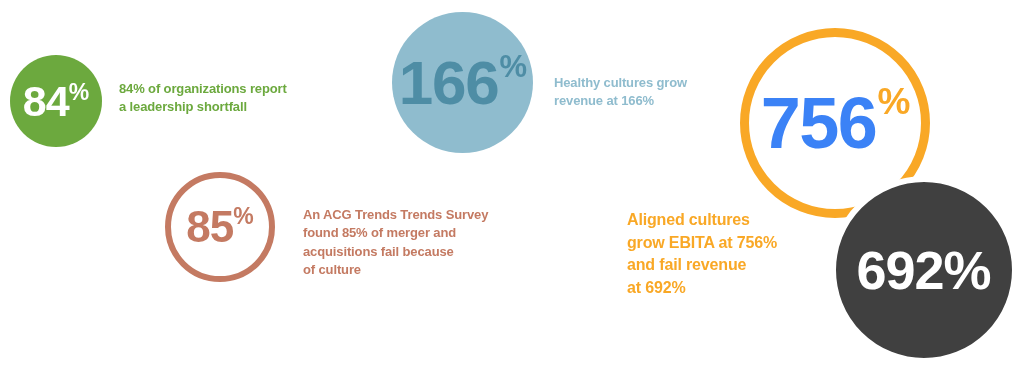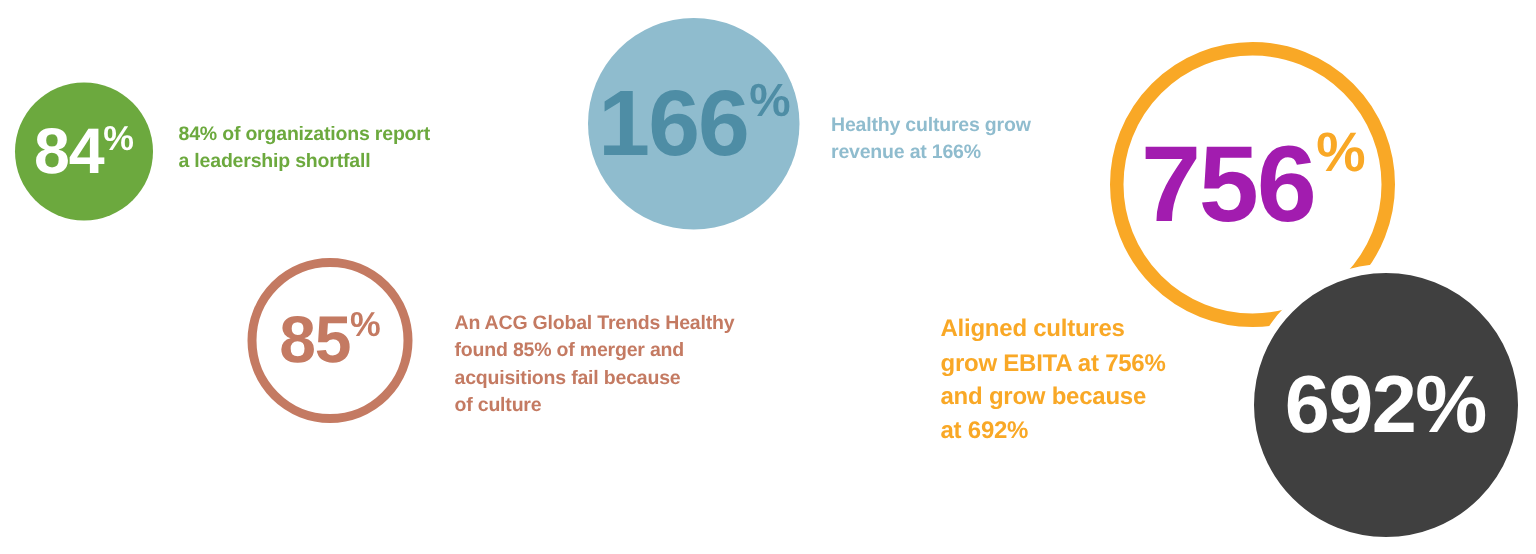--- a/index.html
+++ b/index.html
@@ -107,21 +107,21 @@
     left: 740px;
     top: 28px;
     width: 190px;
     height: 190px;
     background: transparent;
     border: 9px solid #f9a826;
     z-index: 1;
   }
   #circle-756 .num {
     font-size: 72px;
-    color: #a21caf;
+    color: #3b82f6;
   }
   #circle-756 .pct {
     font-size: 37px;
     color: #f9a826;
     position: relative;
     top: -22px;
     left: 1px;
   }
 
   
@@ -206,35 +206,35 @@
     <span class="line">Healthy cultures grow</span>
     <span class="line">revenue at 166%</span>
   </div>
 
   <div class="stat-circle" id="circle-85">
     <span class="num">85</span>
       <span class="pct">%</span>
   </div>
 
   <div class="caption" id="caption-85">
-    <span class="line">An ACG Global Trends Healthy</span>
+    <span class="line">An ACG Trends Trends Survey</span>
     <span class="line">found 85% of merger and</span>
     <span class="line">acquisitions fail because</span>
     <span class="line">of culture</span>
   </div>
 
   <div class="stat-circle" id="circle-756">
     <span class="num">756</span>
       <span class="pct">%</span>
   </div>
 
   <div class="caption" id="caption-756">
     <span class="line">Aligned cultures</span>
     <span class="line">grow EBITA at 756%</span>
-    <span class="line">and grow because</span>
+    <span class="line">and fail revenue</span>
     <span class="line">at 692%</span>
   </div>
 
   <div class="stat-circle" id="circle-692">
     <span class="num">692</span>
       <span class="pct">%</span>
   </div>
 
 </div>
 

